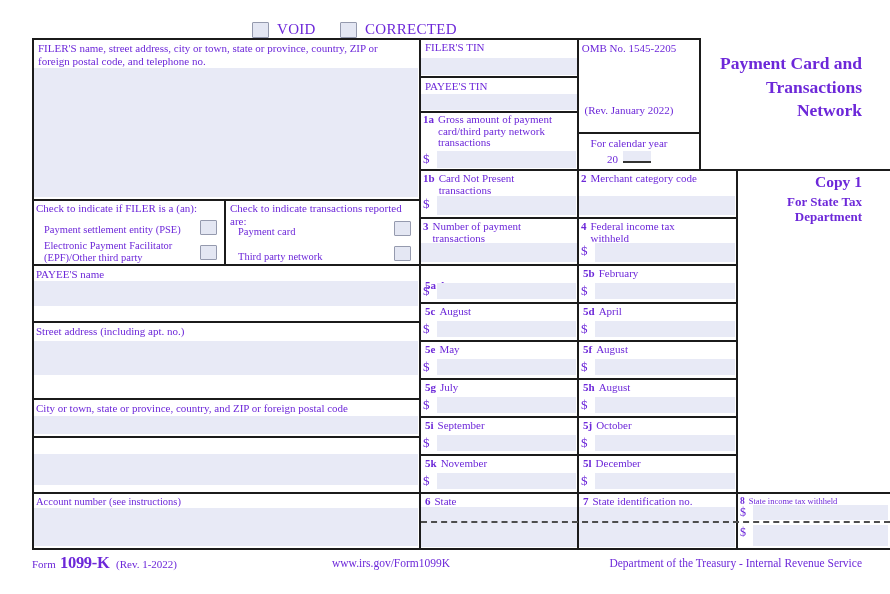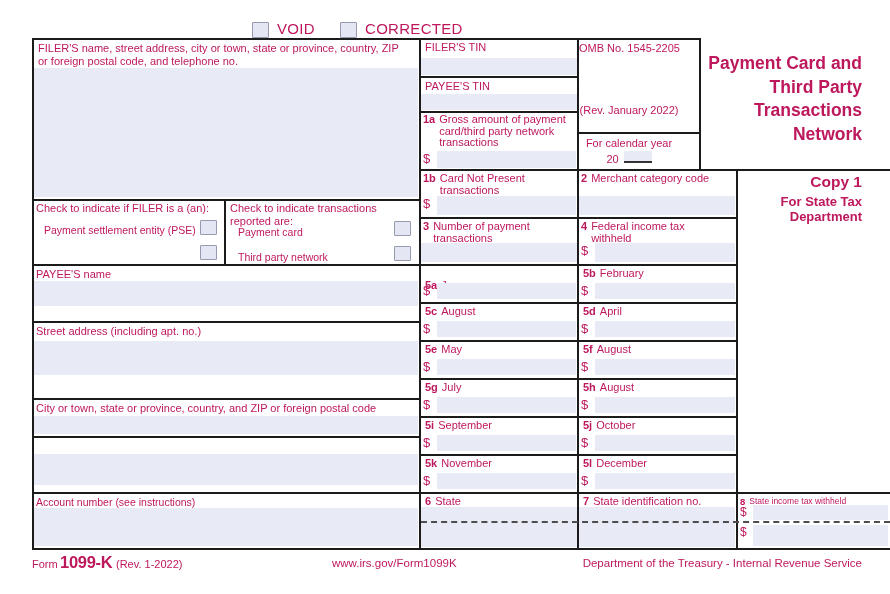--- a/index.html
+++ b/index.html
@@ -1,17 +1,17 @@
 <!DOCTYPE html>
 <html><head>
 <meta charset="utf-8">
 <style>
   html,body{margin:0;padding:0;background:#fff}
   .sheet{position:relative;width:890px;height:594px;background:#ffffff;
-         font-family:Liberation Sans, sans-serif;color:#be185d;overflow:hidden}
+         font-family:Liberation Serif, serif;color:#6d28d9;overflow:hidden}
   .vl{position:absolute;width:2px;background:#1b1b1b}
   .hl{position:absolute;height:2px;background:#1b1b1b}
   .dash{position:absolute;height:0;border-top:2px dashed #4d4d4d}
   .fill{position:absolute;background:#e8eaf6}
   .lbl{position:absolute;font-size:11px;line-height:12.5px;white-space:nowrap}
   .wrap{white-space:normal}
   .cell-label{position:absolute;font-size:11px;line-height:11.5px;display:flex;align-items:flex-start}
   .cell-label b{margin-right:4px;flex:0 0 auto}
   .dollar{position:absolute;font-size:13px;line-height:13px}
   .cb{position:absolute;background:#e4e7f3;border:1.5px solid #959aae;border-radius:1px}
@@ -82,21 +82,20 @@
 
   <div class="omb-center lbl" style="top:42px">OMB No. 1545-2205</div>
   <div class="omb-center lbl" style="top:104px">(Rev. January 2022)</div>
   <div class="omb-center lbl" style="top:137px">For calendar year</div>
   <div class="omb-center lbl" style="top:151px">
     <span>20</span><span class="year-fill"></span>
   </div>
 
   <div class="title-block">
     <div>Payment Card and</div>
-    <div>Third Party</div>
     <div>Transactions</div>
     <div>Network</div>
   </div>
   <div class="copy-block">
     <div class="copy-main">Copy 1</div>
     <div class="copy-sub">
       <div>For State Tax</div>
       <div>Department</div>
     </div>
   </div>
@@ -123,20 +122,21 @@
   <div class="cell-label" style="left:581px;top:221px;width:140px">
     <b>4</b>
     <span class="wrap" style="width:110px">Federal income tax withheld</span>
   </div>
   <div class="dollar" style="left:581px;top:244px">$</div>
   <div class="fill" style="left:595px;top:243px;width:140px;height:19px"></div>
 
   <div class="lbl" style="left:36px;top:202px">Check to indicate if FILER is a (an):</div>
   <div class="lbl" style="left:44px;top:224px;font-size:10.5px">Payment settlement entity (PSE)</div>
   <div class="cb" style="left:200px;top:220px;width:15px;height:13px"></div>
+  <div class="lbl wrap" style="left:44px;top:240px;width:152px;font-size:10.5px;line-height:12px">Electronic Payment Facilitator (EPF)/Other third party</div>
   <div class="cb" style="left:200px;top:245px;width:15px;height:13px"></div>
 
   <div class="lbl wrap" style="left:230px;top:202px;width:175px">Check to indicate transactions reported are:</div>
   <div class="lbl" style="left:238px;top:226px;font-size:10.5px">Payment card</div>
   <div class="cb" style="left:394px;top:221px;width:15px;height:13px"></div>
   <div class="lbl" style="left:238px;top:251px;font-size:10.5px">Third party network</div>
   <div class="cb" style="left:394px;top:246px;width:15px;height:13px"></div>
 
   <div class="lbl" style="left:36px;top:268px">PAYEE'S name</div>
   <div class="fill" style="left:34px;top:281px;width:384px;height:25px"></div>

